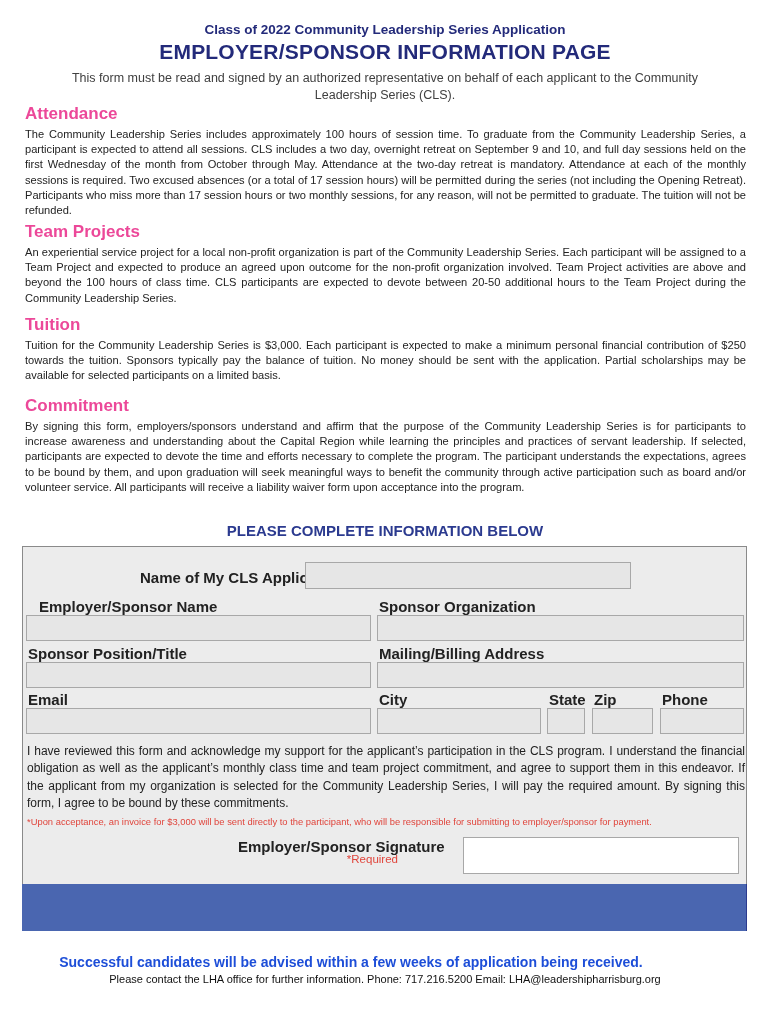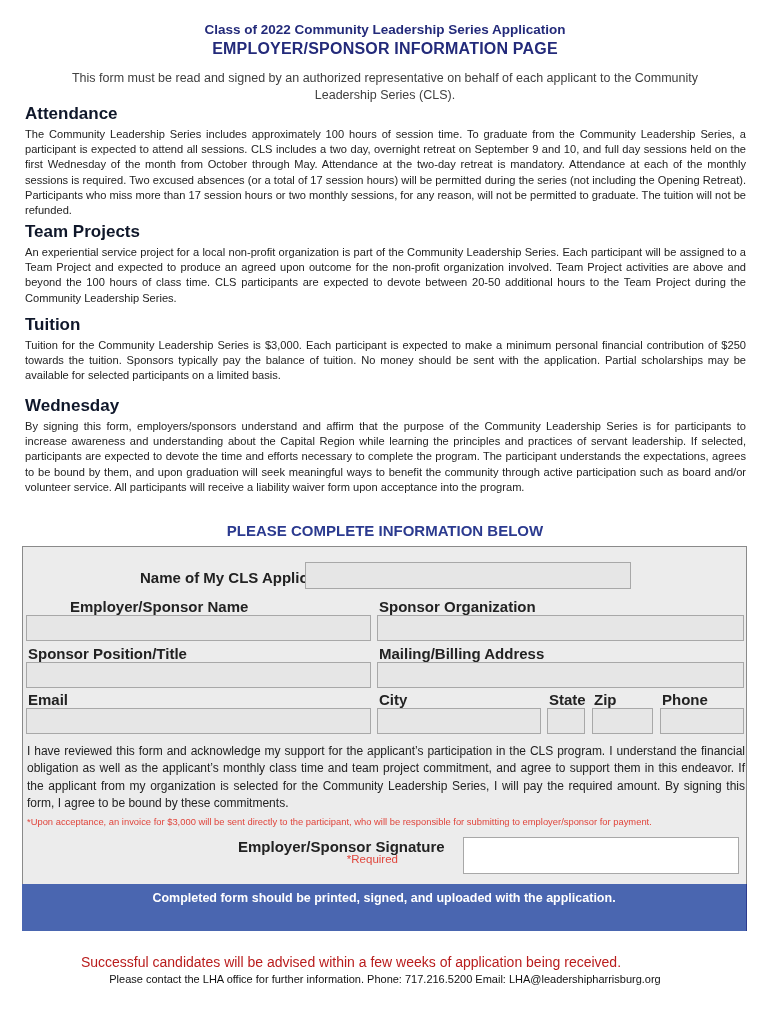--- a/index.html
+++ b/index.html
@@ -1,60 +1,60 @@
 <!DOCTYPE html>
 <html><head>
 <meta charset="utf-8">
 <style>
   html, body { margin:0; padding:0; background:#ffffff; }
   body { width:770px; height:1024px; position:relative; overflow:hidden; font-family:"Liberation Sans", sans-serif; color:#222; }
   .abs { position:absolute; }
   .title1 { left:0; width:770px; top:22px; text-align:center; font-weight:bold; font-size:13.5px; color:#232a7a; }
-  .title2 { left:0; width:770px; top:40px; text-align:center; font-weight:bold; font-size:16px; color:#232a7a; letter-spacing:0.2px; }
+  .title2 { left:0; width:770px; top:40px; text-align:center; font-weight:bold; font-size:21px; color:#232a7a; letter-spacing:0.2px; }
   .intro { left:60px; width:650px; top:70px; text-align:center; font-size:12.5px; line-height:17px; color:#404040; }
-  .h { left:25px; font-size:17px; color:#0f172a; font-weight:bold; }
+  .h { left:25px; font-size:17px; color:#ec4899; font-weight:bold; }
   .p { left:25px; width:721px; font-size:11.1px; line-height:15.2px; text-align:justify; color:#222; }
   .please { left:0; width:770px; top:522px; text-align:center; font-size:15px; font-weight:bold; color:#2b3a8f; }
   .formbox { left:22px; top:546px; width:725px; height:385px; background:#ececec; border:1.5px solid #8a8a8a; box-sizing:border-box; }
   .lbl { font-size:15px; font-weight:bold; color:#222; }
   .field { background:#e6e6e6; border:1.5px solid #a8a8a8; box-sizing:border-box; }
   .field.white { background:#ffffff; }
   .ack { left:27px; width:718px; top:743px; font-size:12px; line-height:17.4px; text-align:justify; color:#222; }
   .note { left:27px; width:718px; top:816px; font-size:9.4px; color:#e0453c; }
   .banner { left:22px; top:884px; width:725px; height:47px; background:#4a66b0; color:#fff; text-align:center; font-size:12.5px; font-weight:bold; line-height:17px; padding-top:6px; box-sizing:border-box; border-right:1px solid #2b3a8f; }
-  .foot1 { left:0; width:702px; top:954px; text-align:center; font-size:14px; font-weight:normal; color:#b91c1c; }
+  .foot1 { left:0; width:702px; top:954px; text-align:center; font-size:14px; font-weight:bold; color:#1d4ed8; }
   .foot2 { left:0; width:770px; top:973px; text-align:center; font-size:11px; font-weight:normal; color:#111; }
 </style>
 </head>
 <body>
 
 <div class="abs title1">Class of 2022 Community Leadership Series Application</div>
 <div class="abs title2">EMPLOYER/SPONSOR INFORMATION PAGE</div>
 <div class="abs intro">This form must be read and signed by an authorized representative on behalf of each applicant to the Community Leadership Series (CLS).</div>
 
 <div class="abs h" style="top:104px;">Attendance</div>
 <div class="abs p" style="top:127px;">The Community Leadership Series includes approximately 100 hours of session time. To graduate from the Community Leadership Series, a participant is expected to attend all sessions. CLS includes a two day, overnight retreat on September 9 and 10, and full day sessions held on the first Wednesday of the month from October through May. Attendance at the two-day retreat is mandatory. Attendance at each of the monthly sessions is required. Two excused absences (or a total of 17 session hours) will be permitted during the series (not including the Opening Retreat). Participants who miss more than 17 session hours or two monthly sessions, for any reason, will not be permitted to graduate. The tuition will not be refunded.</div>
 
 <div class="abs h" style="top:222px;">Team Projects</div>
 <div class="abs p" style="top:245px;">An experiential service project for a local non-profit organization is part of the Community Leadership Series. Each participant will be assigned to a Team Project and expected to produce an agreed upon outcome for the non-profit organization involved. Team Project activities are above and beyond the 100 hours of class time. CLS participants are expected to devote between 20-50 additional hours to the Team Project during the Community Leadership Series.</div>
 
 <div class="abs h" style="top:315px;">Tuition</div>
 <div class="abs p" style="top:338px;">Tuition for the Community Leadership Series is $3,000. Each participant is expected to make a minimum personal financial contribution of $250 towards the tuition. Sponsors typically pay the balance of tuition. No money should be sent with the application. Partial scholarships may be available for selected participants on a limited basis.</div>
 
-<div class="abs h" style="top:396px;">Wednesday</div>
+<div class="abs h" style="top:396px;">Commitment</div>
 <div class="abs p" style="top:419px;">By signing this form, employers/sponsors understand and affirm that the purpose of the Community Leadership Series is for participants to increase awareness and understanding about the Capital Region while learning the principles and practices of servant leadership. If selected, participants are expected to devote the time and efforts necessary to complete the program. The participant understands the expectations, agrees to be bound by them, and upon graduation will seek meaningful ways to benefit the community through active participation such as board and/or volunteer service. All participants will receive a liability waiver form upon acceptance into the program.</div>
 
 <div class="abs please">PLEASE COMPLETE INFORMATION BELOW</div>
 
 <div class="abs formbox"></div>
 
 <div class="abs lbl" style="left:140px; top:569px;">Name of My CLS Applicant</div>
 <input class="abs field" style="left: 305px; top: 562px; width: 326px; height: 27px;" value="">
 
-<div class="abs lbl" style="left:41px; top:598px;padding-left:29px;">Employer/Sponsor Name</div>
+<div class="abs lbl" style="left:10px; top:598px;padding-left:29px;">Employer/Sponsor Name</div>
 <input class="abs field" style="left: 26px; top: 615px; width: 345px; height: 26px;" value="">
 <div class="abs lbl" style="left:379px; top:598px;">Sponsor Organization</div>
 <input class="abs field" style="left: 377px; top: 615px; width: 367px; height: 26px;" value="">
 
 <div class="abs lbl" style="left:28px; top:645px;">Sponsor Position/Title</div>
 <input class="abs field" style="left: 26px; top: 662px; width: 345px; height: 26px;" value="">
 <div class="abs lbl" style="left:379px; top:645px;">Mailing/Billing Address</div>
 <input class="abs field" style="left: 377px; top: 662px; width: 367px; height: 26px;" value="">
 
 <div class="abs lbl" style="left:28px; top:691px;">Email</div>
@@ -69,17 +69,16 @@
 <input class="abs field" style="left: 660px; top: 708px; width: 84px; height: 26px;" value="">
 
 <div class="abs ack">I have reviewed this form and acknowledge my support for the applicant’s participation in the CLS program. I understand the financial obligation as well as the applicant’s monthly class time and team project commitment, and agree to support them in this endeavor. If the applicant from my organization is selected for the Community Leadership Series, I will pay the required amount.  By signing this form, I agree to be bound by these commitments.</div>
 <div class="abs note">*Upon acceptance, an invoice for $3,000 will be sent directly to the participant, who will be responsible for submitting to employer/sponsor for payment.</div>
 
 <div class="abs lbl" style="left:238px; width:225px; top:838px; ">Employer/Sponsor Signature</div>
 <div class="abs" style="left:230px; width:168px; top:853px; text-align:right; font-size:11.5px; color:#e0453c;">*Required</div>
 <input class="abs field white" style="left: 463px; top: 837px; width: 276px; height: 37px;" value="">
 
 <div class="abs banner">
-  <div>Completed form should be printed, signed, and uploaded with the application.</div>
 </div>
 
 <div class="abs foot1">Successful candidates will be advised within a few weeks of application being received.</div>
 <div class="abs foot2">Please contact the LHA office for further information.  Phone: 717.216.5200  Email: LHA@leadershipharrisburg.org</div>
 
 </body></html>

